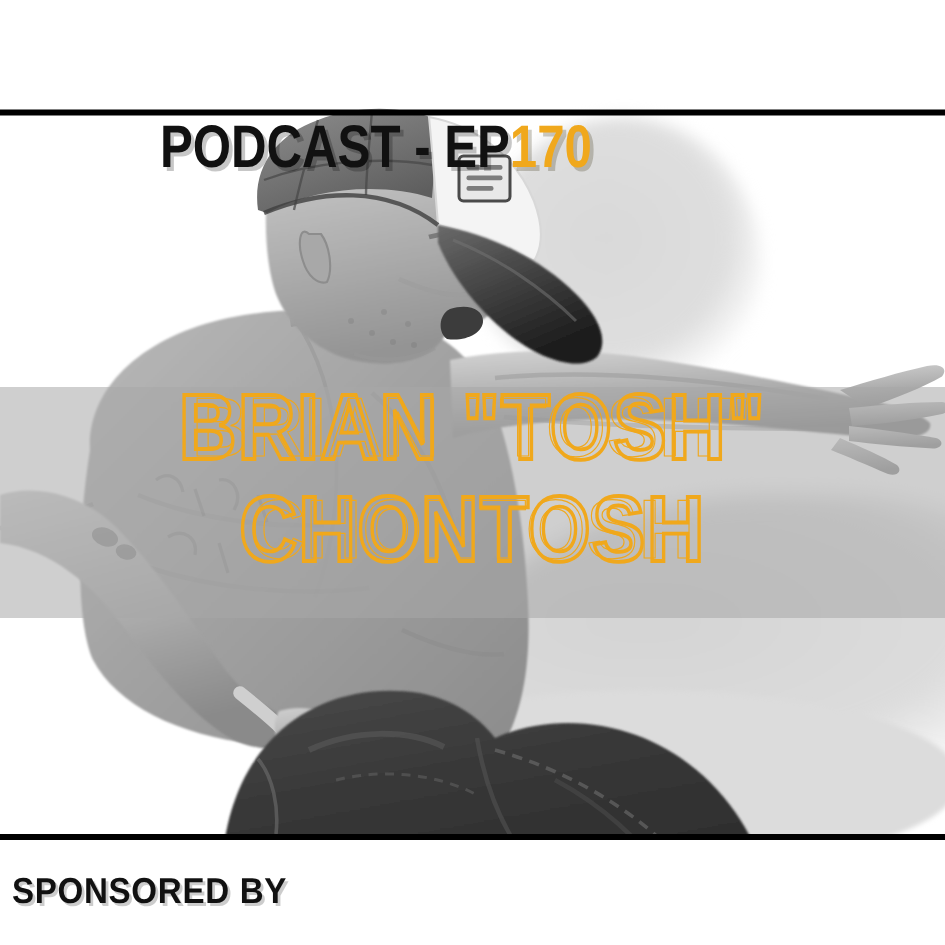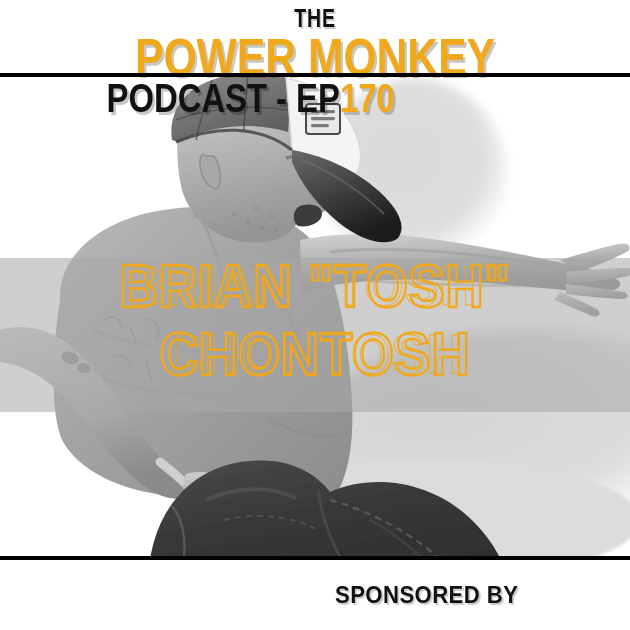--- a/index.html
+++ b/index.html
@@ -172,21 +172,21 @@
   .sponsor-bar {
     position: absolute;
     left: 0;
     top: 560px;
     width: 630px;
     height: 70px;
     background: #ffffff;
     z-index: 6;
     display: flex;
     align-items: center;
-    justify-content: flex-end;
+    justify-content: flex-start;
   }
   .sponsored-by {
     font-family: "Liberation Sans Narrow", "Liberation Sans", sans-serif;
     font-weight: bold;
     font-size: 24px;
     letter-spacing: 0.5px;
     color: #111111;
     transform: scaleX(0.92);
     text-shadow: 2px 2px 0 rgba(0,0,0,0.20);
     margin-right: 104px;
@@ -448,24 +448,20 @@
 
       <path d="M 318 492 C 322 516, 330 540, 342 560" fill="none" stroke="#585858" stroke-width="3" opacity="0.5"></path>
 
       <path d="M 190 560 C 220 556, 258 560, 290 572" fill="none" stroke="#555555" stroke-width="3" opacity="0.45"></path>
       <path d="M 370 520 C 400 536, 428 560, 446 588" fill="none" stroke="#555555" stroke-width="3" opacity="0.4"></path>
     </svg>
   </div>
 
   <div class="grey-band"></div>
 
-  <div class="header">
-    <div class="kicker">THE</div>
-    <div class="brandline">POWER MONKEY</div>
-  </div>
 
   <div class="rule-top"></div>
 
   <div class="epline">
     <span class="inner">
       <span>PODCAST - EP</span><span class="num">170</span>
     </span>
   </div>
 
   <div class="title-block">

